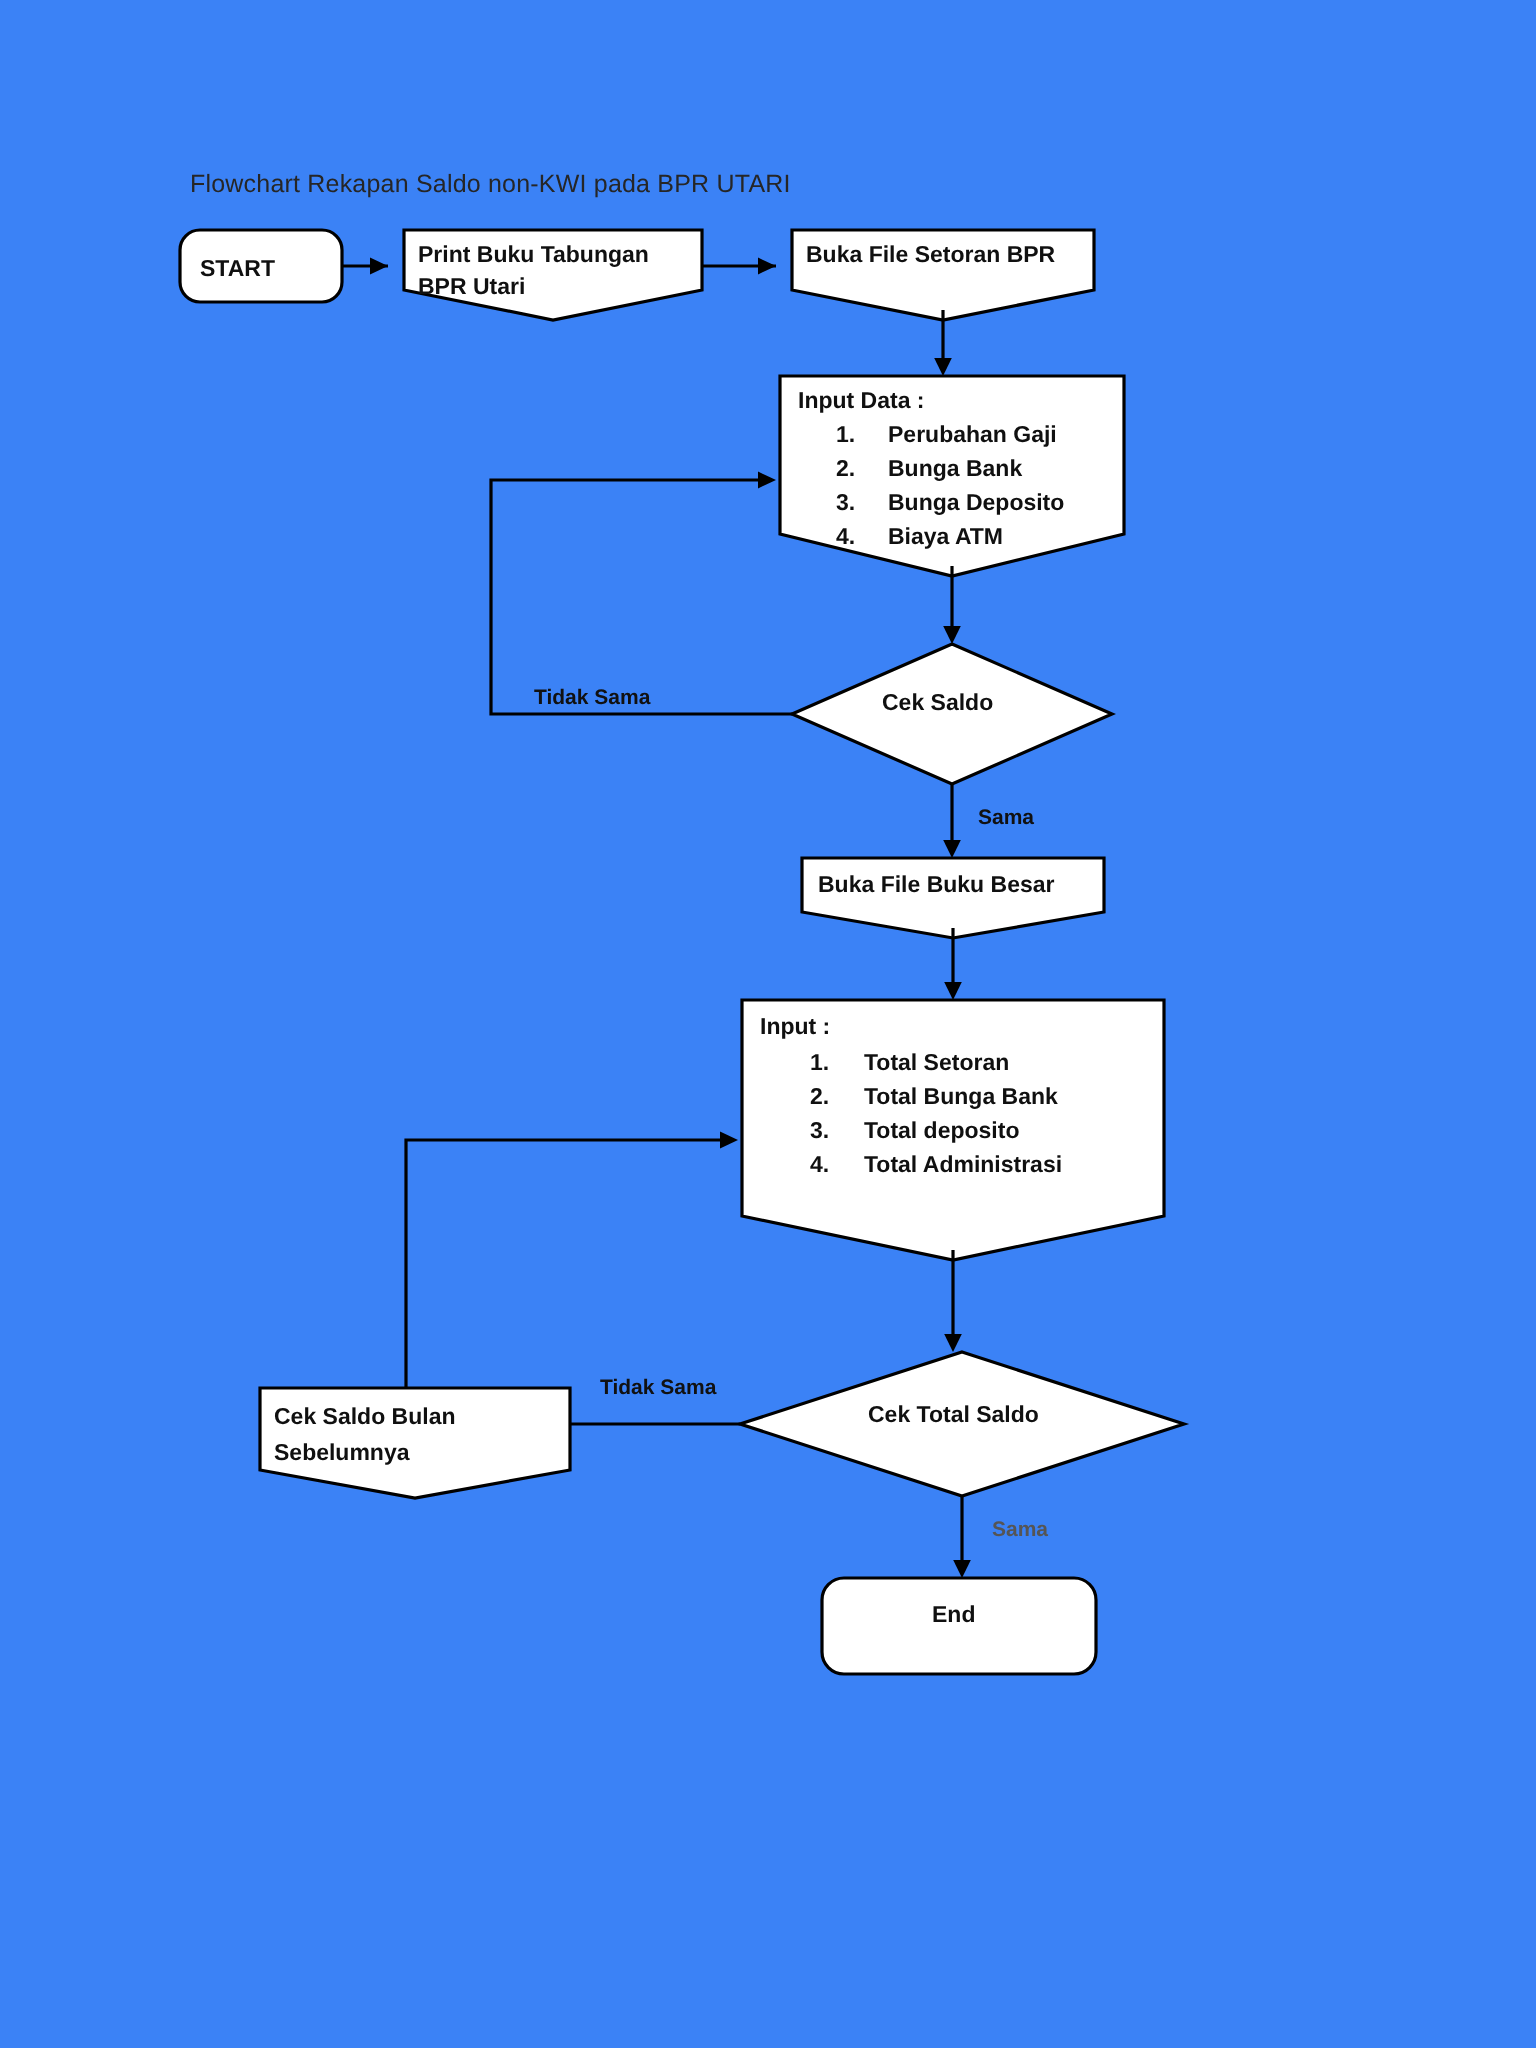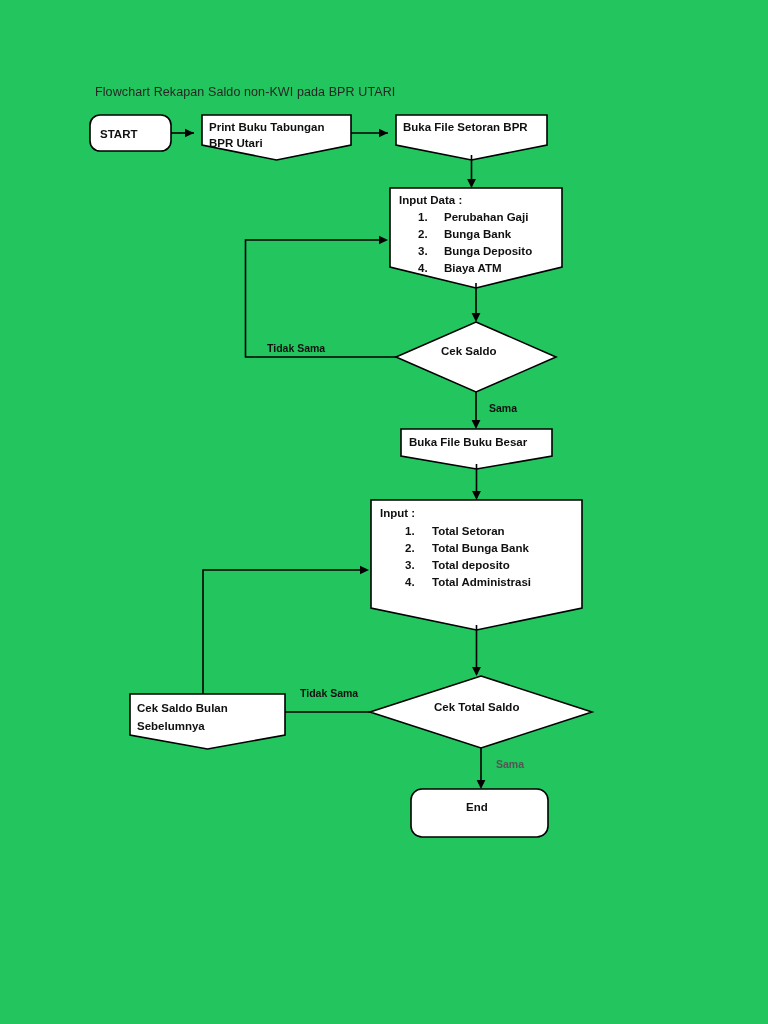--- a/index.html
+++ b/index.html
@@ -10,21 +10,21 @@
   body {
     width: 768px;
     height: 1024px;
     font-family: "Liberation Sans", sans-serif;
     overflow: hidden;
   }
   #page {
     position: relative;
     width: 768px;
     height: 1024px;
-    background: #22c55e;
+    background: #3b82f6;
   }
   #flow-svg {
     display: block;
     width: 768px;
     height: 1024px;
   }
   .shape-outline {
     fill: #ffffff;
     stroke: #000000;
     stroke-width: 1.6;

